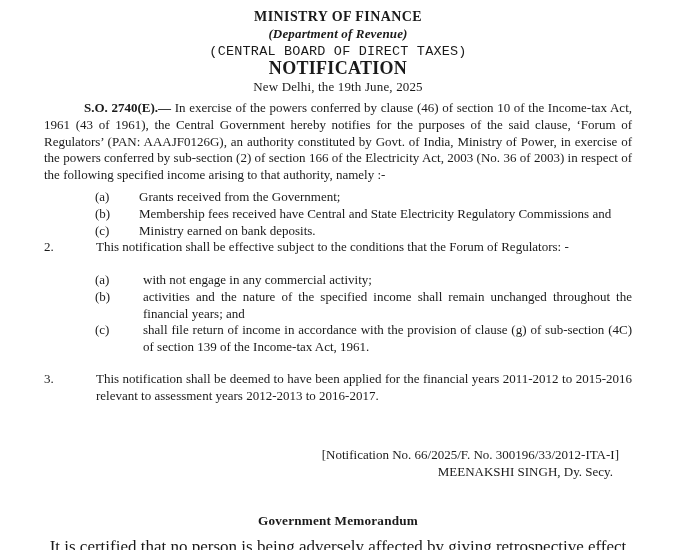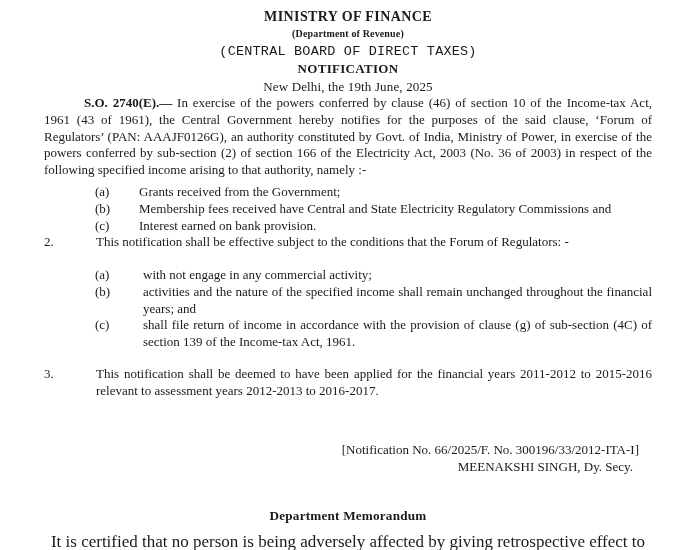--- a/index.html
+++ b/index.html
@@ -13,52 +13,53 @@
     font-family: "Liberation Serif", "DejaVu Serif", serif;
     color: #1a1a1a;
     overflow: hidden;
   }
 
   .page {
     position: relative;
     width: 700px;
     height: 515px;
     box-sizing: border-box;
-    padding: 8px 48px 0 44px;
+    padding: 8px 68px 0 44px;
   }
 
   
   .hdr {
     text-align: center;
     font-size: 13.5px;
     line-height: 17.3px;
     font-weight: bold;
     letter-spacing: 0.15px;
   }
   .hdr-line { display: block; }
   .hdr-ministry { font-size: 14px; letter-spacing: 0.4px; }
-  .hdr-dept { font-size: 10px; }
+  .hdr-dept { font-size: 13px; font-style: italic; }
   .hdr-board { font-size: 13.5px; font-weight: normal; letter-spacing: 0.2px; font-family: Liberation Mono, monospace; }
-  .hdr-notif { font-size: 13px; letter-spacing: 0.3px; }
+  .hdr-notif { font-size: 18px; letter-spacing: 0.3px; }
   .hdr-place {
     display: block;
     font-weight: normal;
     font-size: 13px;
     margin-top: 1px;
     font-family: Liberation Serif, serif;
   }
 
   
   .para {
     text-align: justify;
     font-size: 13px;
     line-height: 16.6px;
     margin: 0;
   }
   .para-main {
+    margin-top: 5px;
     text-indent: 40px;
   }
   .bold { font-weight: bold; }
 
   
   .clause-list {
     width: 100%;
     border-collapse: collapse;
   }
   .clause-row > td {
@@ -144,21 +145,21 @@
         <td class="cl-text">Grants received from the Government;</td>
       </tr>
       <tr class="clause-row">
         <td class="cl-pad"></td>
         <td class="cl-letter">(b)</td>
         <td class="cl-text">Membership fees received have Central and State Electricity Regulatory Commissions and</td>
       </tr>
       <tr class="clause-row">
         <td class="cl-pad"></td>
         <td class="cl-letter">(c)</td>
-        <td class="cl-text">Interest earned on bank provision.</td>
+        <td class="cl-text">Ministry earned on bank deposits.</td>
       </tr>
     </tbody>
   </table>
 
   <table class="clause-list">
     <tbody>
       <tr class="clause-row num-row">
         <td class="cl-num">2.</td>
         <td class="cl-text">This notification shall be effective subject to the conditions that the Forum of Regulators: -</td>
       </tr>
@@ -201,17 +202,17 @@
   <div class="gap-20"></div>
 
   <div class="sig">
     <span class="sig-line">[Notification No. 66/2025/F. No. 300196/33/2012-ITA-I]</span>
     <span class="sig-line sig-name">MEENAKSHI SINGH, Dy. Secy.</span>
   </div>
 
   <div class="gap-12"></div>
   <div class="gap-20"></div>
 
-  <div class="memo-title">Department Memorandum</div>
+  <div class="memo-title">Government Memorandum</div>
   <div class="gap-10"></div>
   <div class="memo-text">It is certified that no person is being adversely affected by giving retrospective effect to this notification</div>
 
 </div>
 
 </body></html>

